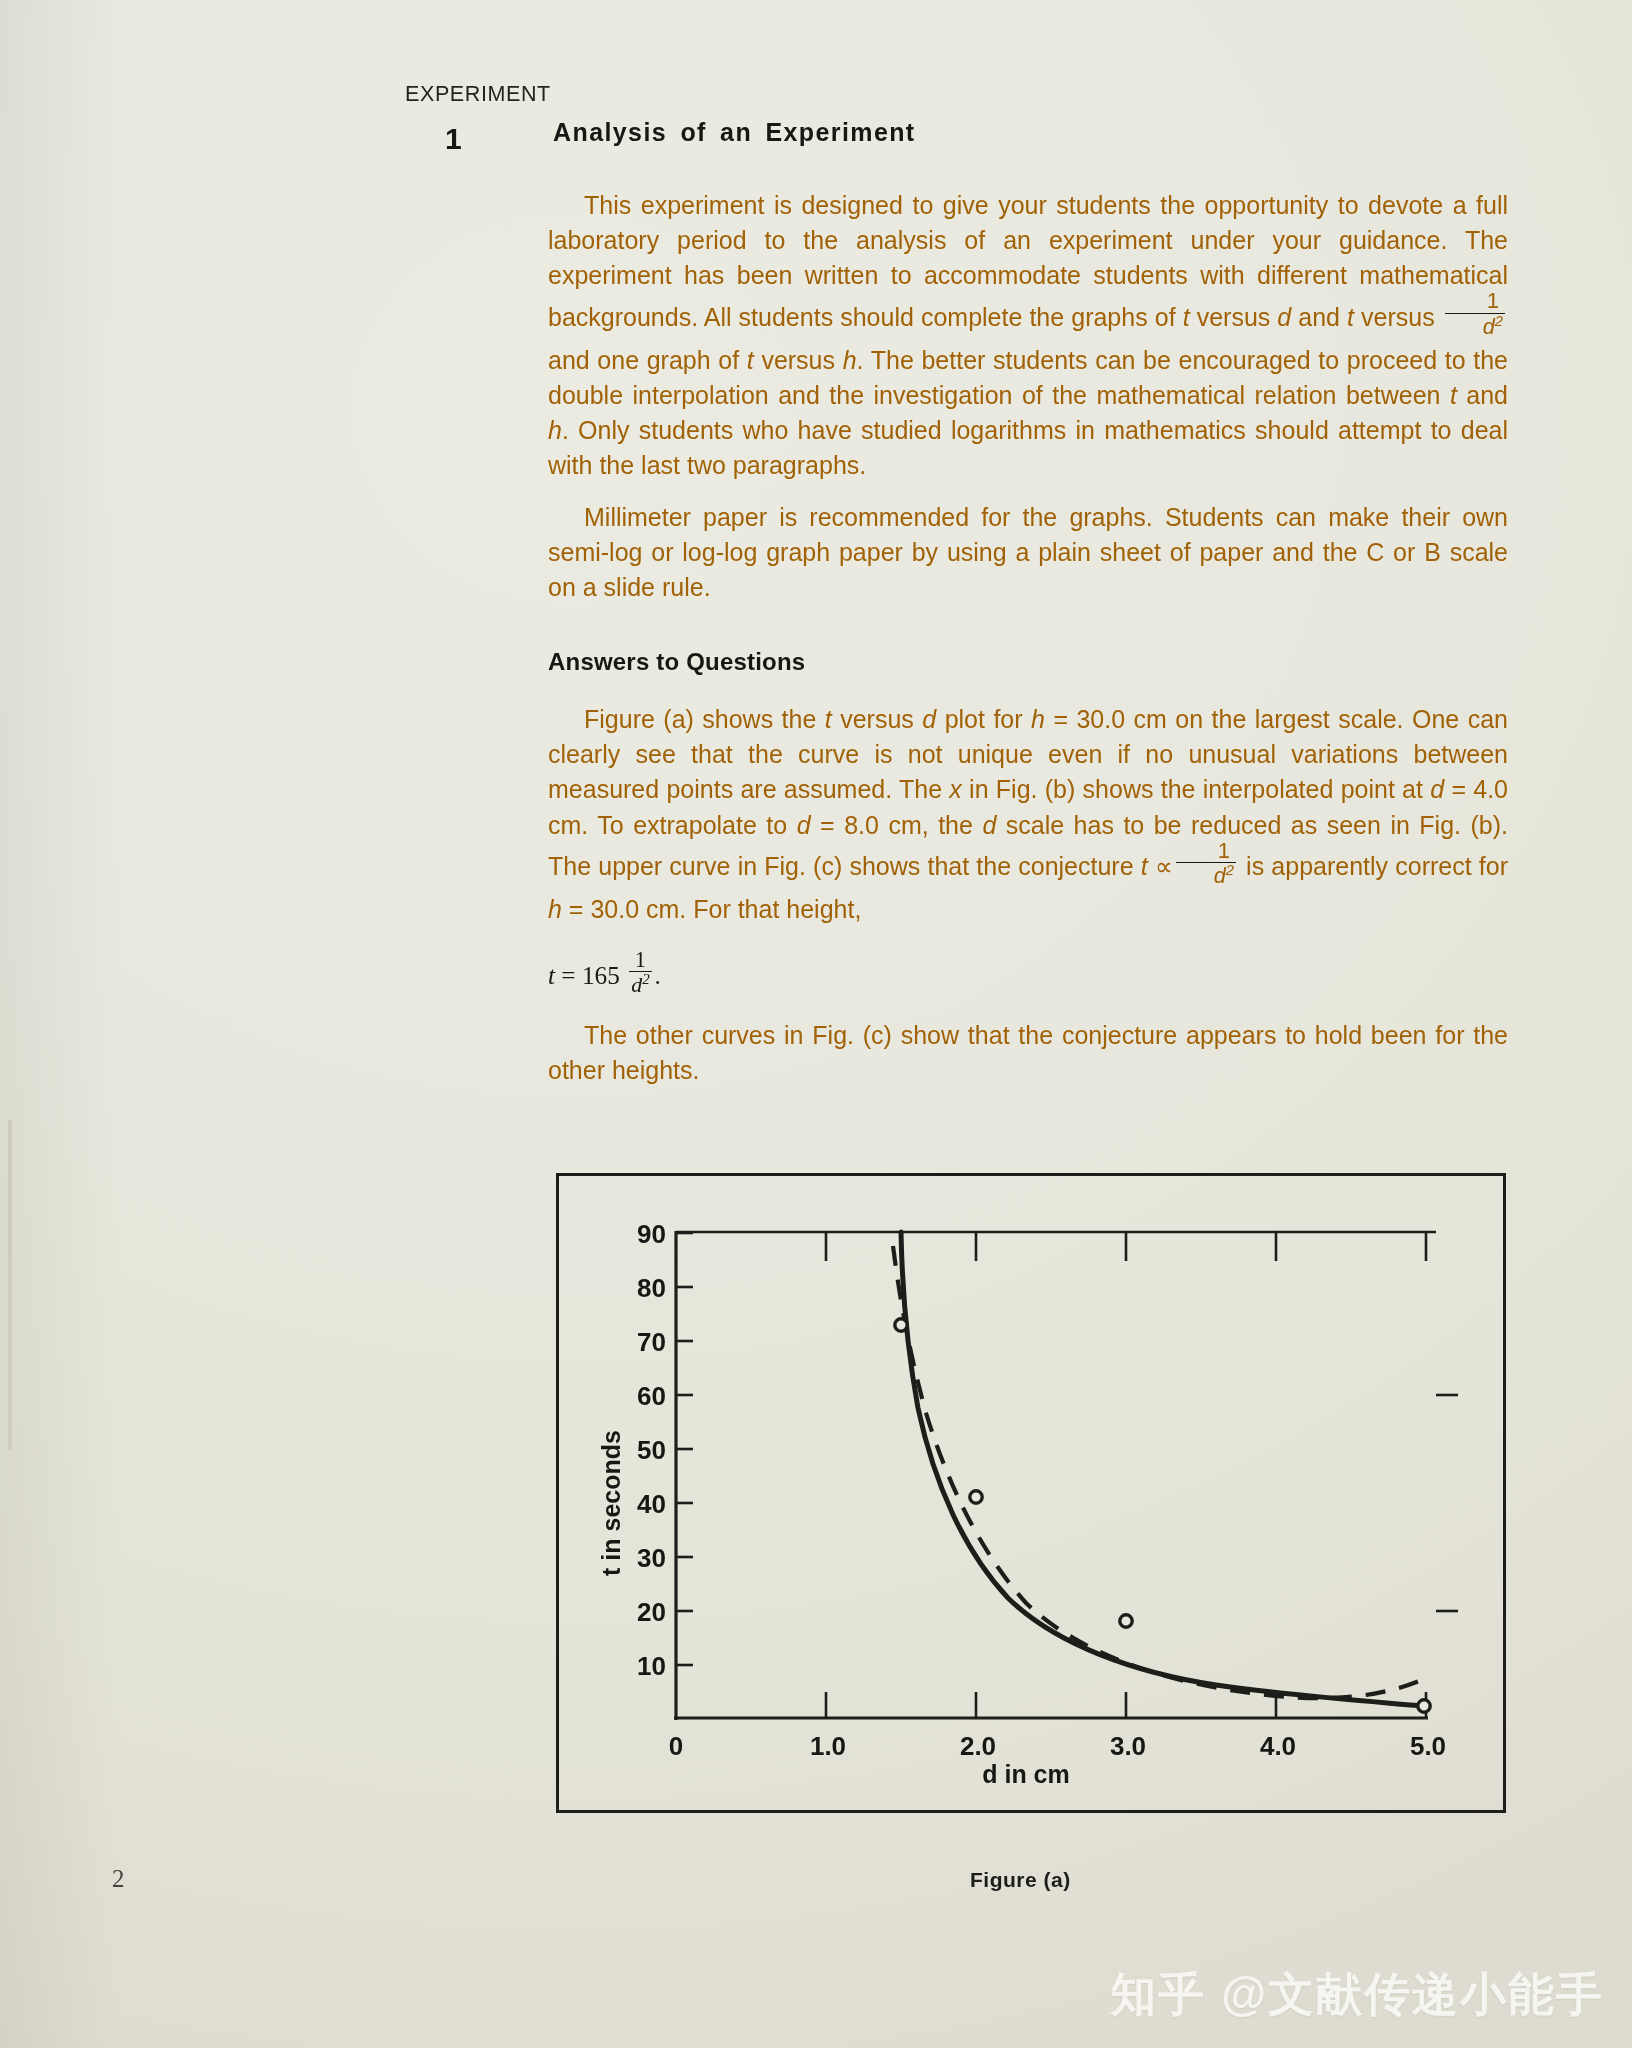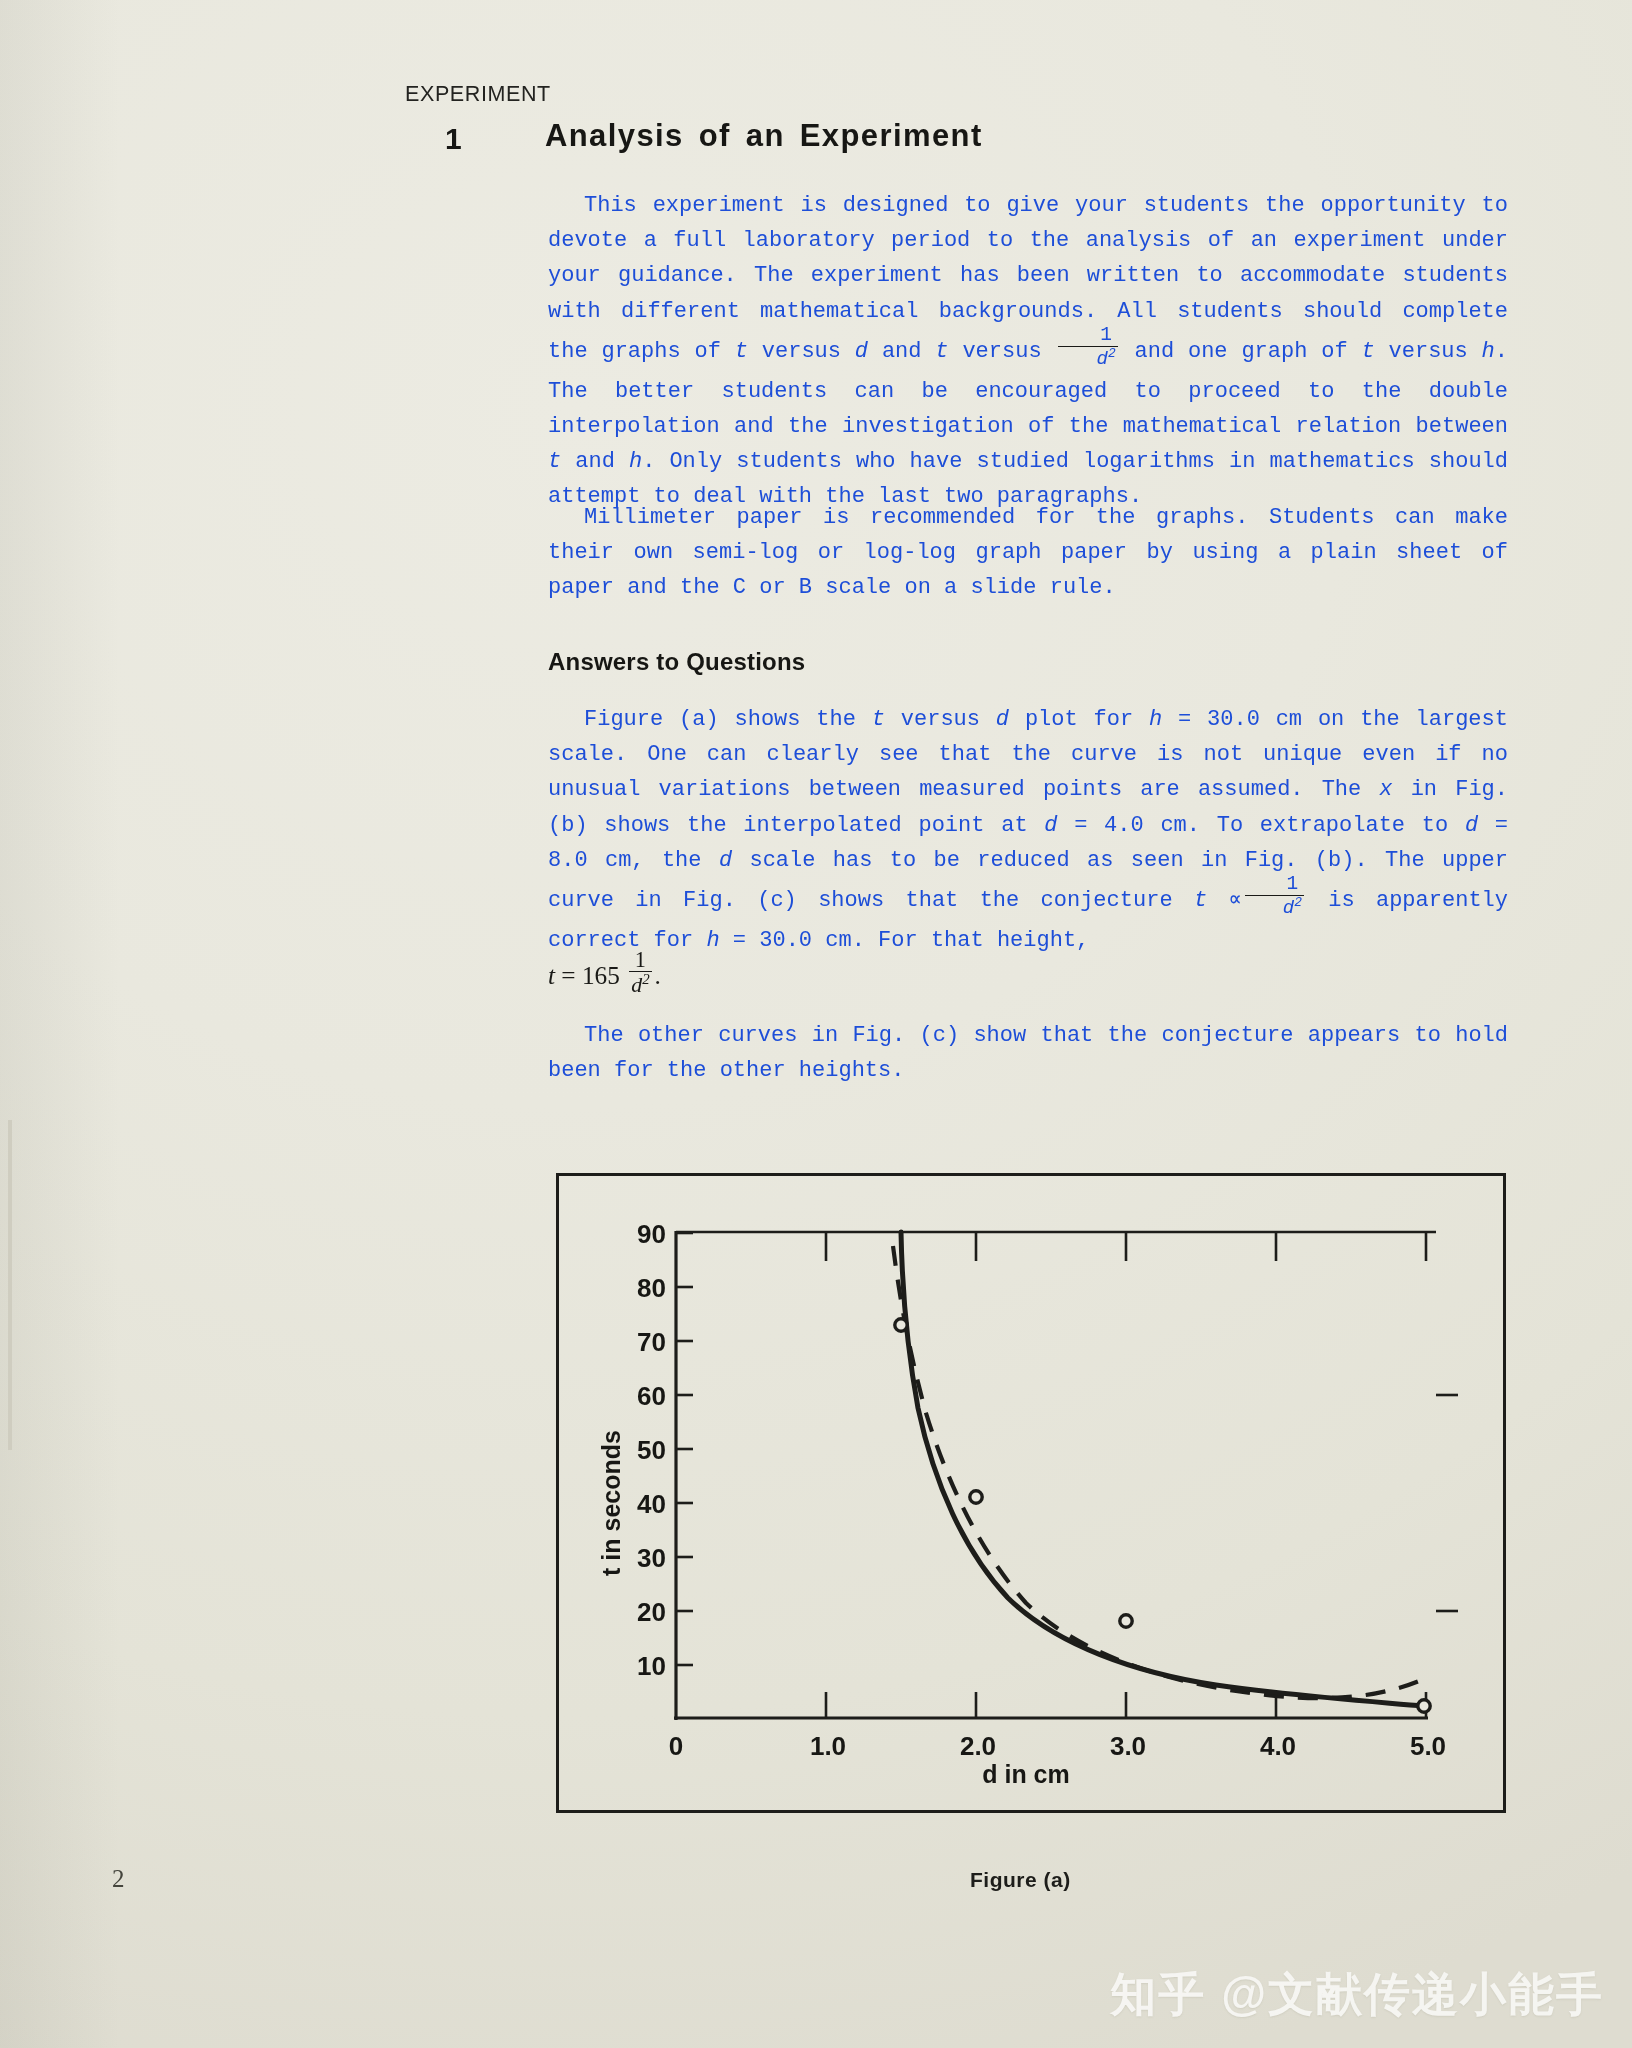--- a/index.html
+++ b/index.html
@@ -66,39 +66,39 @@
     position: absolute;
     left: 40px;
     top: 0;
     font-family: "Liberation Sans", sans-serif;
     font-weight: bold;
     font-size: 30px;
     color: #171714;
   }
   .chapter-title {
     position: absolute;
-    left: 140px;
+    left: 148px;
     top: -4px;
     font-family: "Liberation Sans", sans-serif;
     font-weight: bold;
-    font-size: 31px;
+    font-size: 25px;
     letter-spacing: 1.4px;
     color: #171714;
     word-spacing: 5px;
   }
 
   
   .body-block {
     position: absolute;
     left: 548px;
     width: 960px;
-    font-family: Liberation Mono, monospace;
-    font-size: 22px;
+    font-family: Liberation Sans, sans-serif;
+    font-size: 25px;
     line-height: 35.2px;
-    color: #1d4ed8;
+    color: #a16207;
     text-align: justify;
     text-justify: inter-word;
   }
   .body-block p {
     margin: 0;
   }
   .indent { text-indent: 36px; }
 
   #para-intro { top: 188px; }
   #para-millimeter { top: 500px; }

